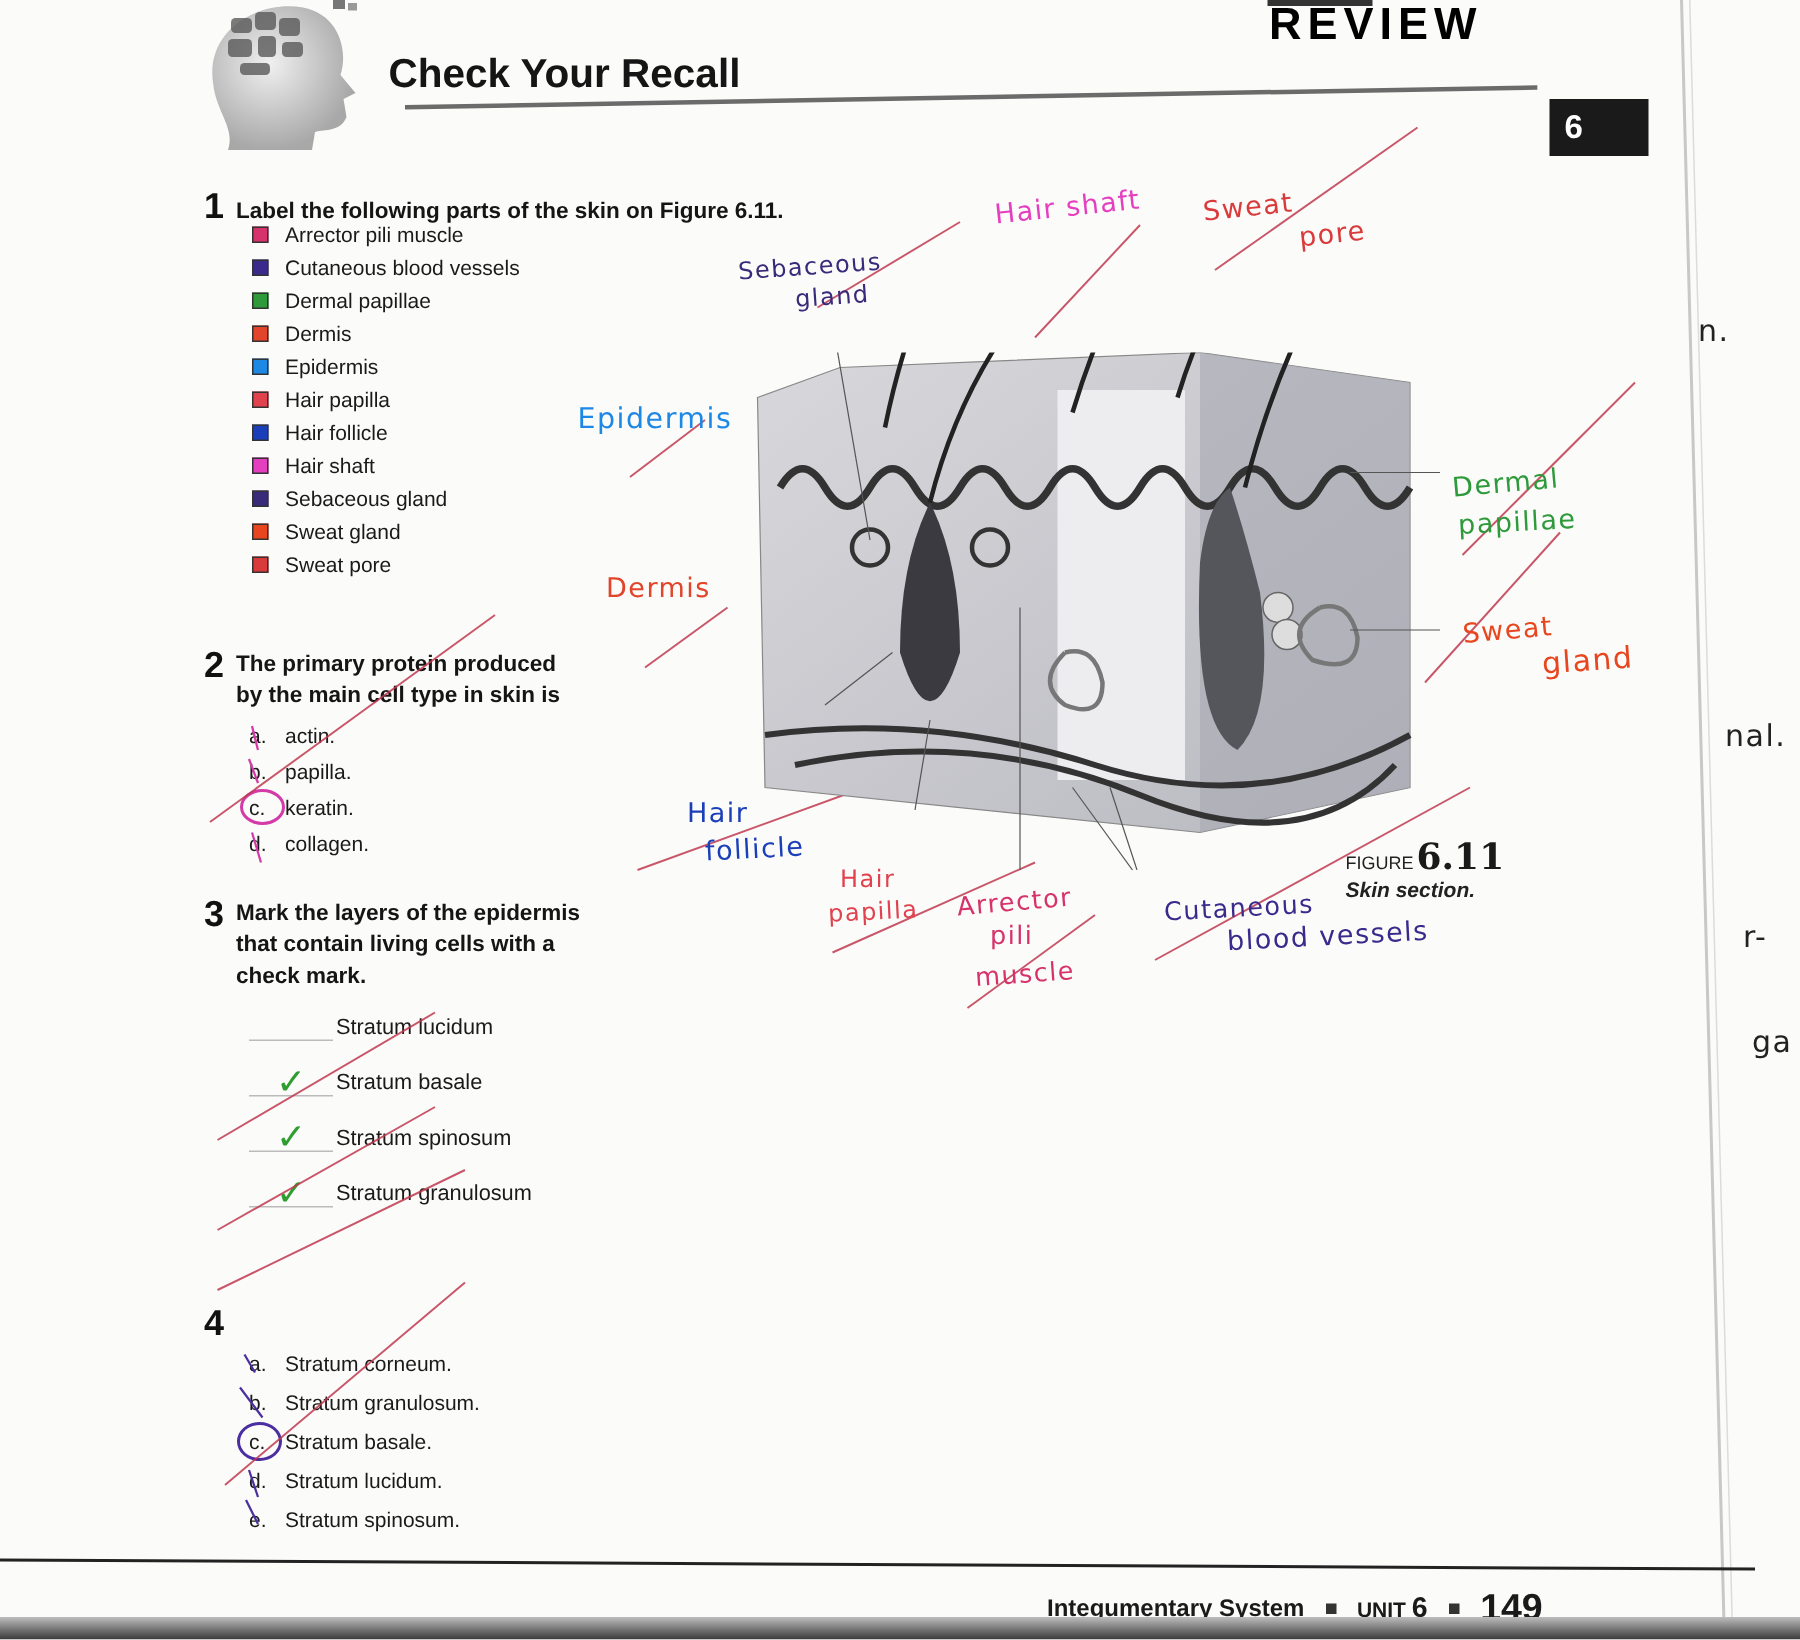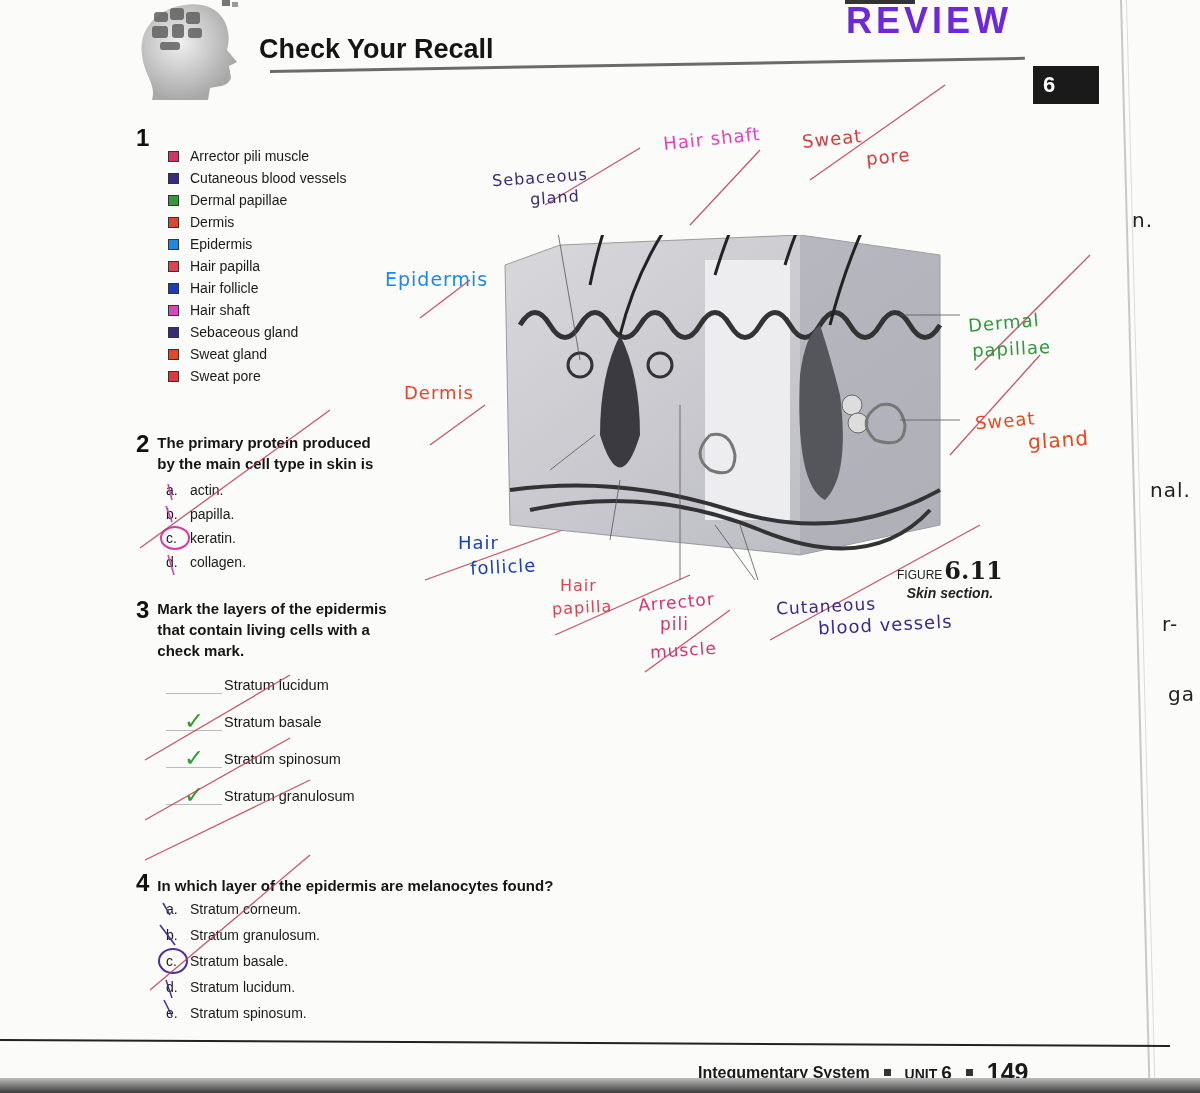--- a/index.html
+++ b/index.html
@@ -10,21 +10,21 @@
       color: #1a1a1a;
       position: relative;
     }
     .abs { position: absolute; }
     .hand { font-family: "DejaVu Sans", sans-serif; font-weight: 400; letter-spacing: 1px; }
 
     
     .head-icon { left: 132px; top: 0; width: 110px; height: 100px; }
     .title { left: 259px; top: 34px; font-size: 27px; font-weight: 700; color: #151515; }
     .title-rule { left: 270px; top: 70px; width: 755px; height: 3px; background: #6b6b6b; transform: rotate(-1deg); transform-origin: left; }
-    .review { left: 846px; top: 0px; font-size: 36px; font-weight: 700; letter-spacing: 4px; color: #6d28d9; }
+    .review { left: 846px; top: 0px; font-size: 30px; font-weight: 700; letter-spacing: 4px; color: #000000; }
     .review-bar { left: 845px; top: -2px; width: 70px; height: 6px; background: #333; }
     .chapter-badge { left: 1033px; top: 66px; width: 66px; height: 38px; background: #1a1a1a; color: #fff; font-weight: 700; font-size: 22px; display: flex; align-items: center; padding-left: 10px; }
     .page-edge { left: 1120px; top: 0; width: 2px; height: 1093px; background: #c8c8c8; transform: rotate(-1.5deg); transform-origin: top; }
     .page-edge2 { left: 1126px; top: 0; width: 1px; height: 1093px; background: #dcdcdc; transform: rotate(-1.5deg); transform-origin: top; }
     .margin-note { font-size: 20px; color: #222; }
 
     
     .q-num { font-size: 24px; font-weight: 700; color: #111; }
     .q-text { font-size: 15px; font-weight: 700; color: #151515; line-height: 21px; }
     .list-item { font-size: 14px; color: #1a1a1a; display: flex; align-items: center; height: 22px; }
@@ -86,20 +86,21 @@
 <div class="abs page-edge"></div>
 <div class="abs page-edge2"></div>
 
 <div class="abs hand margin-note" style="left:1132px;top:208px;">n.</div>
 <div class="abs hand margin-note" style="left:1150px;top:478px;">nal.</div>
 <div class="abs hand margin-note" style="left:1162px;top:612px;">r-</div>
 <div class="abs hand margin-note" style="left:1168px;top:682px;">ga</div>
 
 <div class="abs" style="left:136px;top:124px;display:flex;align-items:baseline;gap:8px;">
   <span class="q-num">1</span>
+  <span class="q-text">Label the following parts of the skin on Figure 6.11.</span>
 </div>
 <div class="abs" style="left:168px;top:145px;">
   <div class="list-item">
       <span class="sq" style="background:#d6336c"></span>
       <span>Arrector pili muscle</span>
     </div>
   <div class="list-item">
       <span class="sq" style="background:#3b2a8c"></span>
       <span>Cutaneous blood vessels</span>
     </div>
@@ -200,21 +201,20 @@
   <div class="strat">
       <span class="blank">
         <span class="check">✓</span>
       </span>
       <span>Stratum granulosum</span>
     </div>
 </div>
 
 <div class="abs" style="left:136px;top:869px;display:flex;align-items:baseline;gap:8px;">
   <span class="q-num">4</span>
-  <span class="q-text">In which layer of the epidermis are melanocytes found?</span>
 </div>
 <div class="abs" style="left:166px;top:896px;">
   <div class="opt" style="height:26px;">
       <span class="l">a.</span>
       <span>Stratum corneum.</span>
     </div>
   <div class="opt" style="height:26px;">
       <span class="l">b.</span>
       <span>Stratum granulosum.</span>
     </div>
@@ -335,21 +335,21 @@
 <div class="abs hand" style="left:458px;top:532px;color:#1a3fb8;font-size:18px;">Hair</div>
 <div class="abs hand" style="left:470px;top:556px;color:#1a3fb8;font-size:18px;transform:rotate(-3deg);">follicle</div>
 <div class="abs hand" style="left:560px;top:576px;color:#e0424e;font-size:16px;">Hair</div>
 <div class="abs hand" style="left:552px;top:598px;color:#e0424e;font-size:16px;transform:rotate(-3deg);">papilla</div>
 <div class="abs hand" style="left:638px;top:592px;color:#d6336c;font-size:17px;transform:rotate(-5deg);">Arrector</div>
 <div class="abs hand" style="left:660px;top:614px;color:#d6336c;font-size:17px;">pili</div>
 <div class="abs hand" style="left:650px;top:640px;color:#d6336c;font-size:17px;transform:rotate(-4deg);">muscle</div>
 <div class="abs hand" style="left:776px;top:596px;color:#3b2a8c;font-size:17px;transform:rotate(-3deg);">Cutaneous</div>
 <div class="abs hand" style="left:818px;top:614px;color:#3b2a8c;font-size:18px;transform:rotate(-3deg);">blood vessels</div>
 
-<div class="abs" style="left:897px;top:556px;text-align:center;">
+<div class="abs" style="left:897px;top:556px;">
   <div style="display:flex;align-items:baseline;gap:2px;">
     <span class="fig-caption-pre">FIGURE</span>
     <span class="fig-caption-num">6.11</span>
   </div>
   <div class="fig-caption-sub">Skin section.</div>
 </div>
 
 <div class="abs foot-rule"></div>
 <div class="abs footer">
   <span>Integumentary System</span>

